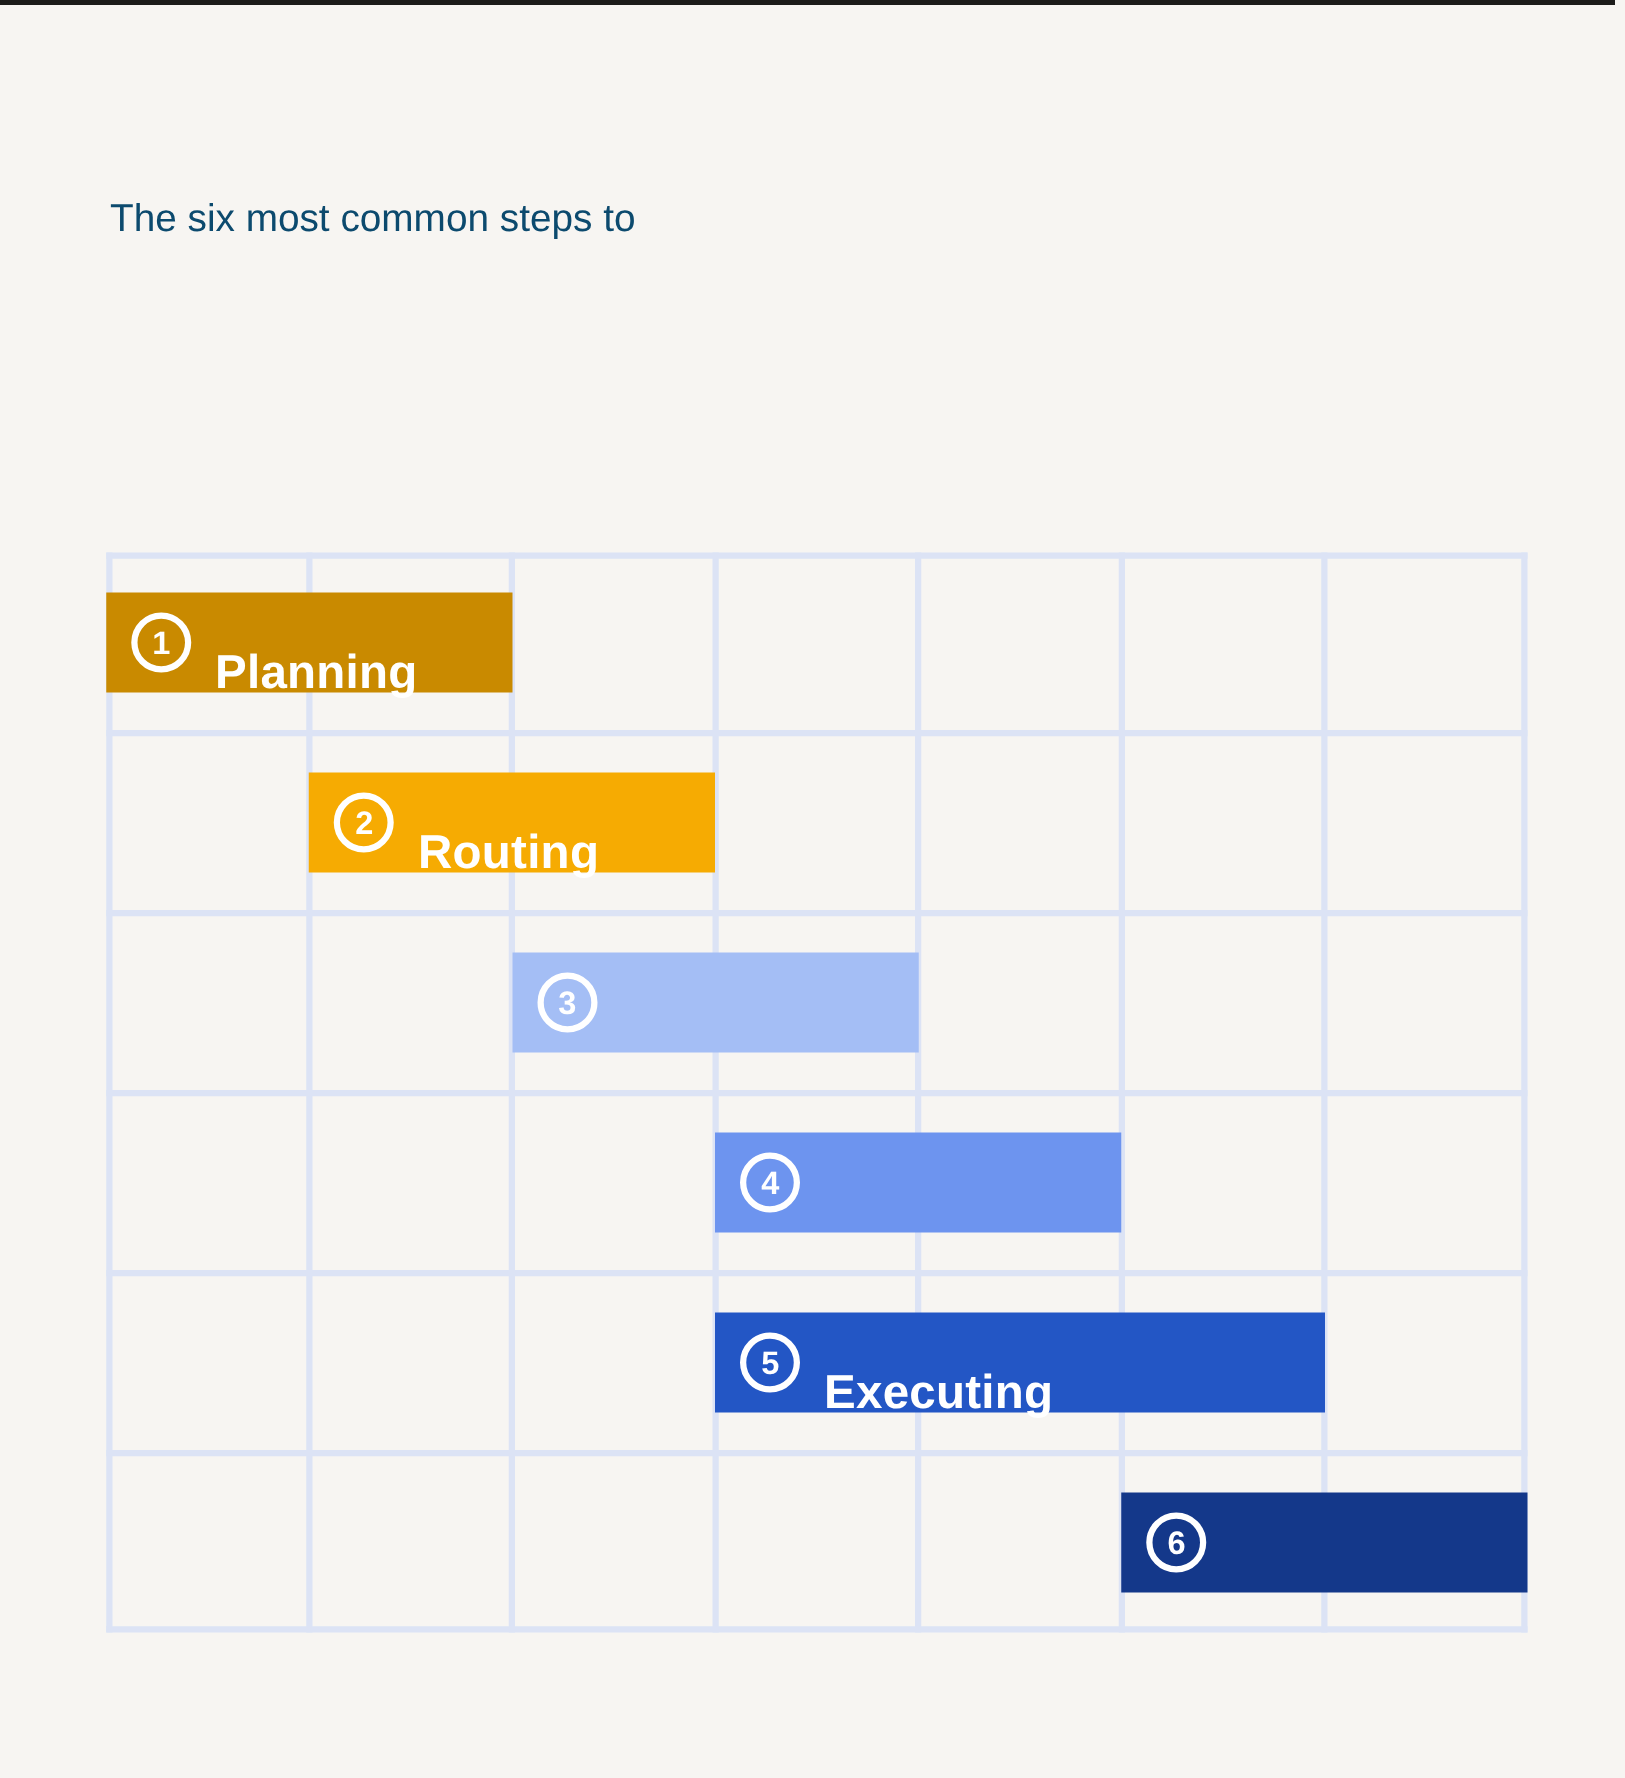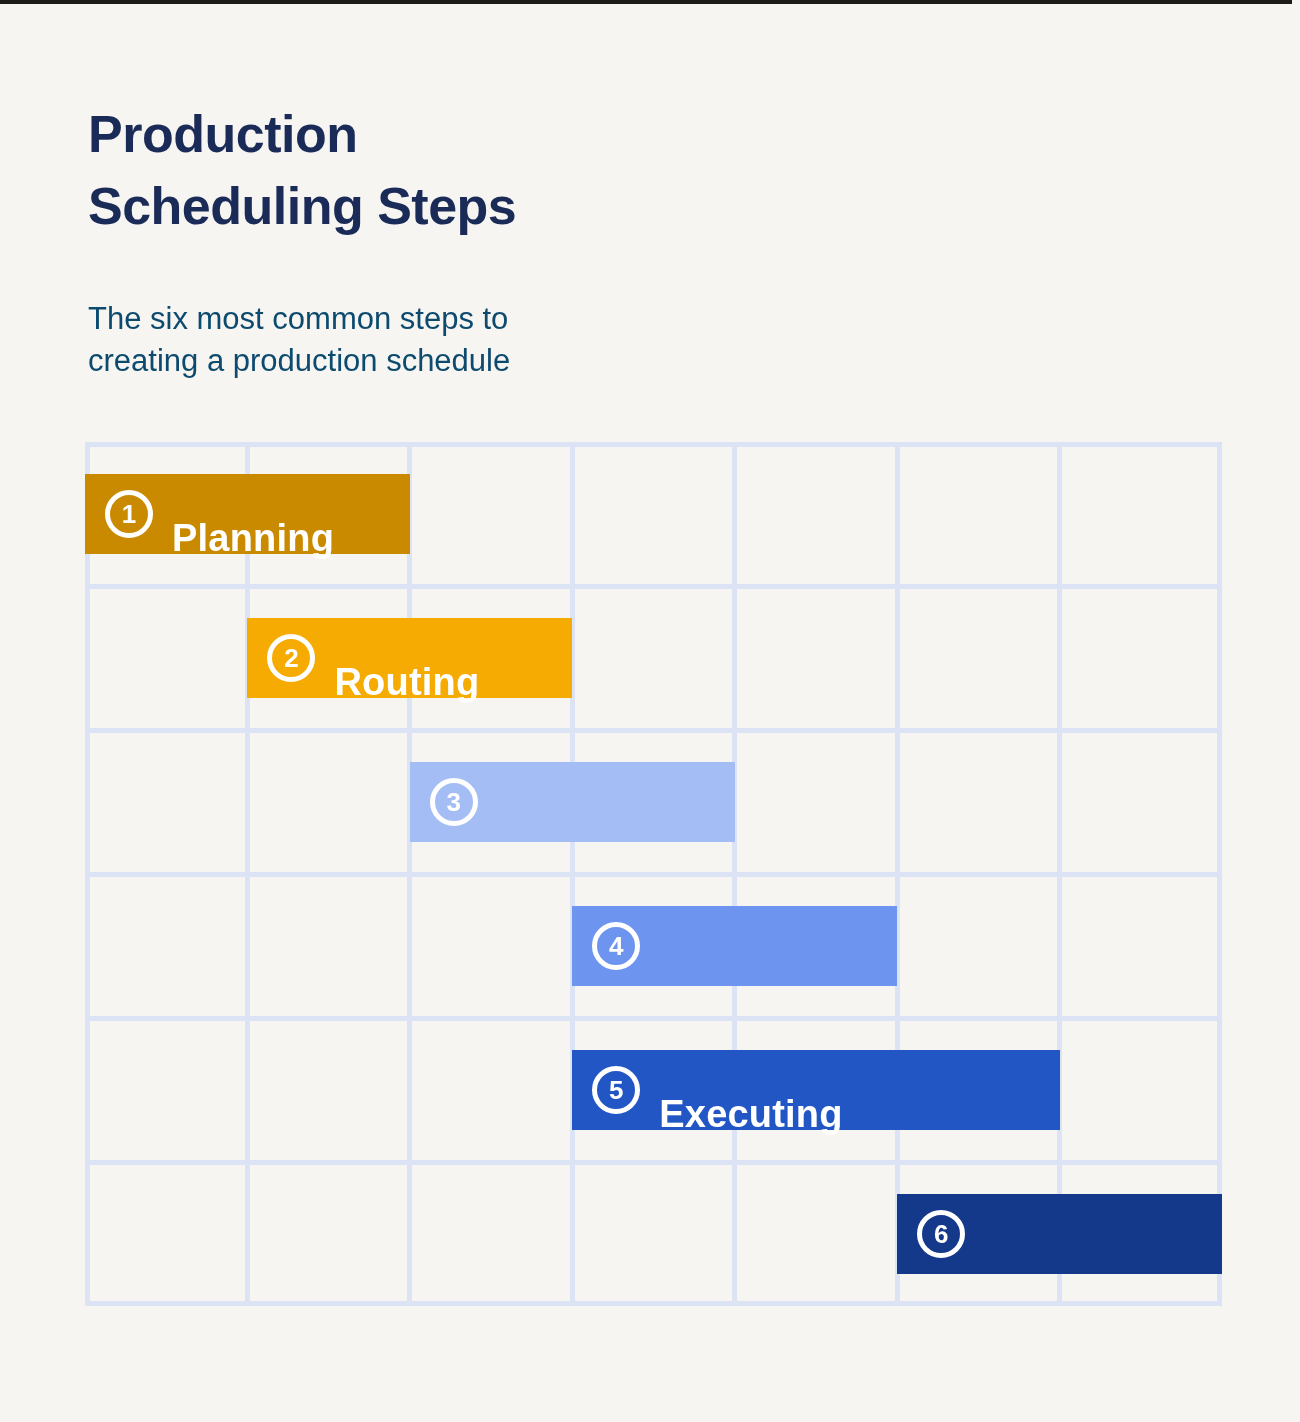--- a/index.html
+++ b/index.html
@@ -55,27 +55,22 @@
   }
 </style>
 </head>
 <body>
 
 <div class="canvas">
 
   <div class="top-strip"></div>
 
   <div class="header">
-    <div class="title">
-      <div>Production</div>
-      <div>Scheduling Steps</div>
-    </div>
     <div class="subtitle">
       <div>The six most common steps to</div>
-      <div>creating a production schedule</div>
     </div>
   </div>
 
   <div class="gantt" id="gantt">
       <div class="gridline" style="background: rgb(220, 227, 245); top: 0px; height: 864px; width: 5px; left: 0px;"></div>
       <div class="gridline" style="background: rgb(220, 227, 245); top: 0px; height: 864px; width: 5px; left: 159.929px;"></div>
       <div class="gridline" style="background: rgb(220, 227, 245); top: 0px; height: 864px; width: 5px; left: 322.357px;"></div>
       <div class="gridline" style="background: rgb(220, 227, 245); top: 0px; height: 864px; width: 5px; left: 484.786px;"></div>
       <div class="gridline" style="background: rgb(220, 227, 245); top: 0px; height: 864px; width: 5px; left: 647.214px;"></div>
       <div class="gridline" style="background: rgb(220, 227, 245); top: 0px; height: 864px; width: 5px; left: 809.643px;"></div>

